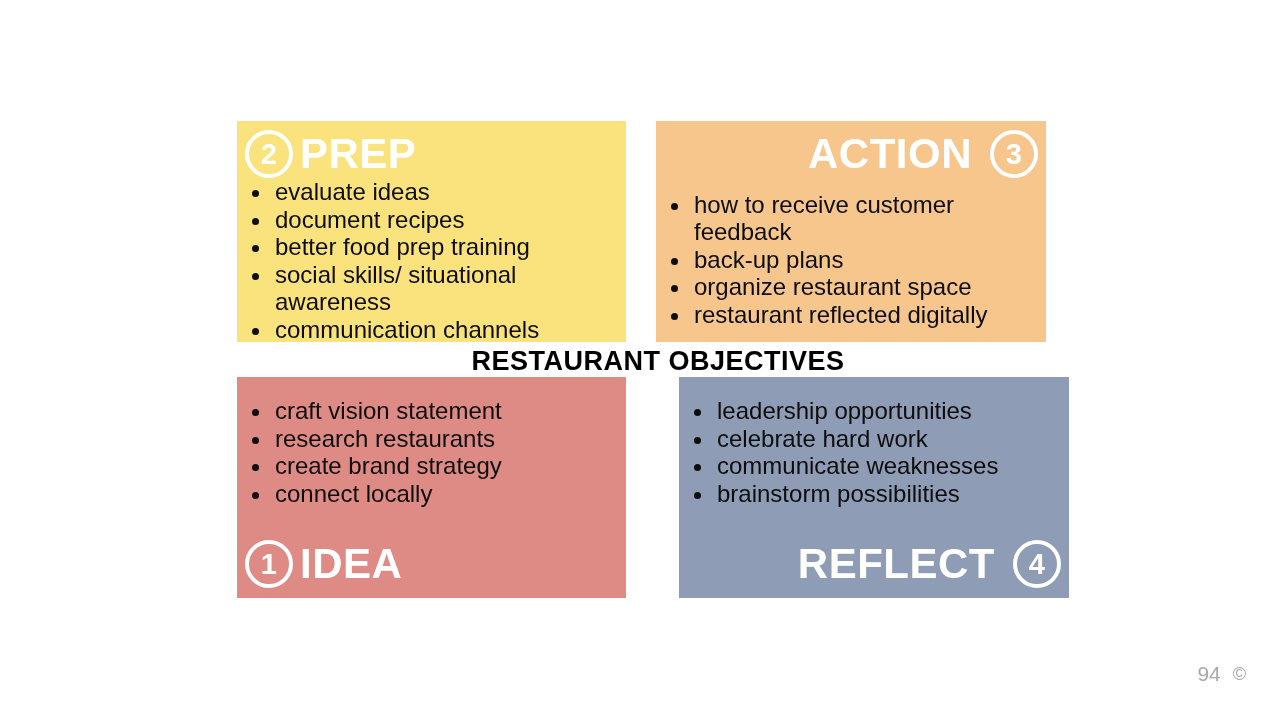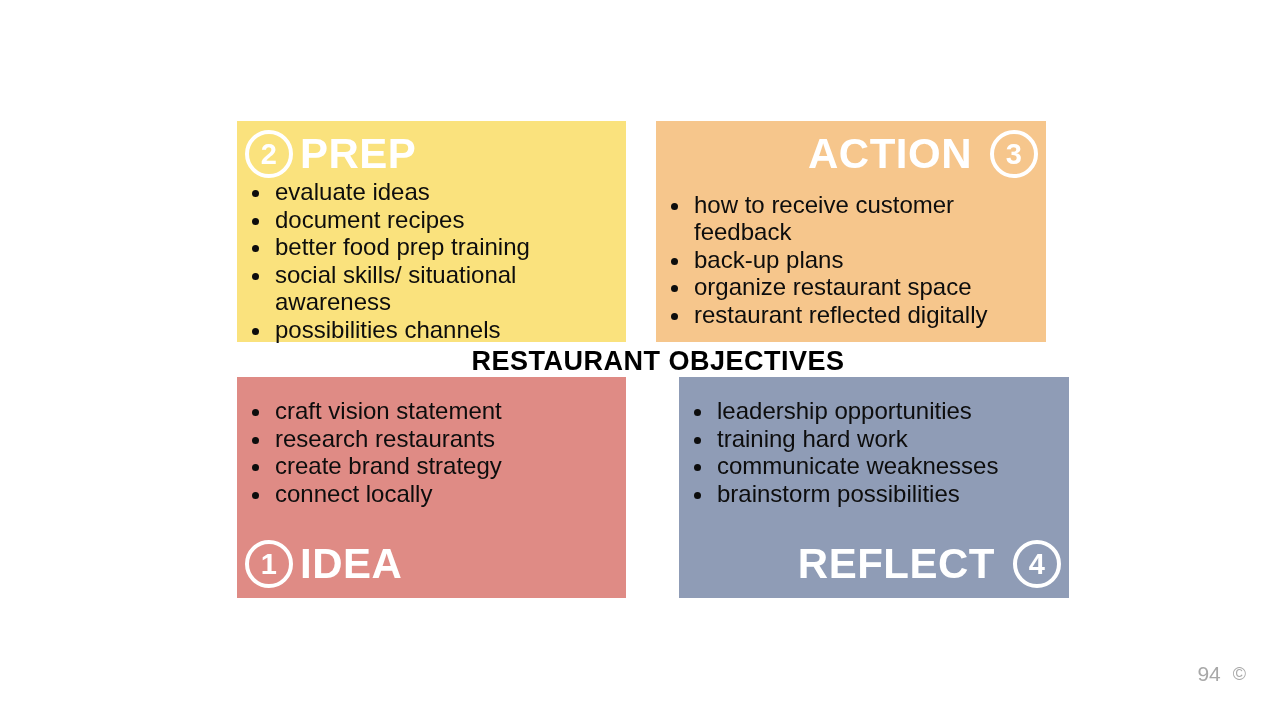--- a/index.html
+++ b/index.html
@@ -100,21 +100,21 @@
   <div class="quad q-tl" style="background: rgb(250, 226, 125);">
     <div class="q-head">
       <span class="circle-num">2</span>
       <span>PREP</span>
     </div>
     <ul class="bullets">
         <li>evaluate ideas</li>
         <li>document recipes</li>
         <li>better food prep training</li>
         <li>social skills/ situational awareness</li>
-        <li>possibilities channels</li>
+        <li>communication channels</li>
       </ul>
   </div>
 
   <div class="quad q-tr" style="background: rgb(246, 198, 140);">
     <div class="q-head align-right">
       <span>ACTION</span>
       <span class="circle-num">3</span>
     </div>
     <ul class="bullets">
         <li>how to receive customer feedback</li>
@@ -135,21 +135,21 @@
       </ul>
     <div class="q-head at-bottom">
       <span class="circle-num">1</span>
       <span>IDEA</span>
     </div>
   </div>
 
   <div class="quad q-br" style="background: rgb(143, 156, 182);">
     <ul class="bullets">
         <li>leadership opportunities</li>
-        <li>training hard work</li>
+        <li>celebrate hard work</li>
         <li>communicate weaknesses</li>
         <li>brainstorm possibilities</li>
       </ul>
     <div class="q-head at-bottom align-right">
       <span>REFLECT</span>
       <span class="circle-num">4</span>
     </div>
   </div>
 
   <div class="page-number">

